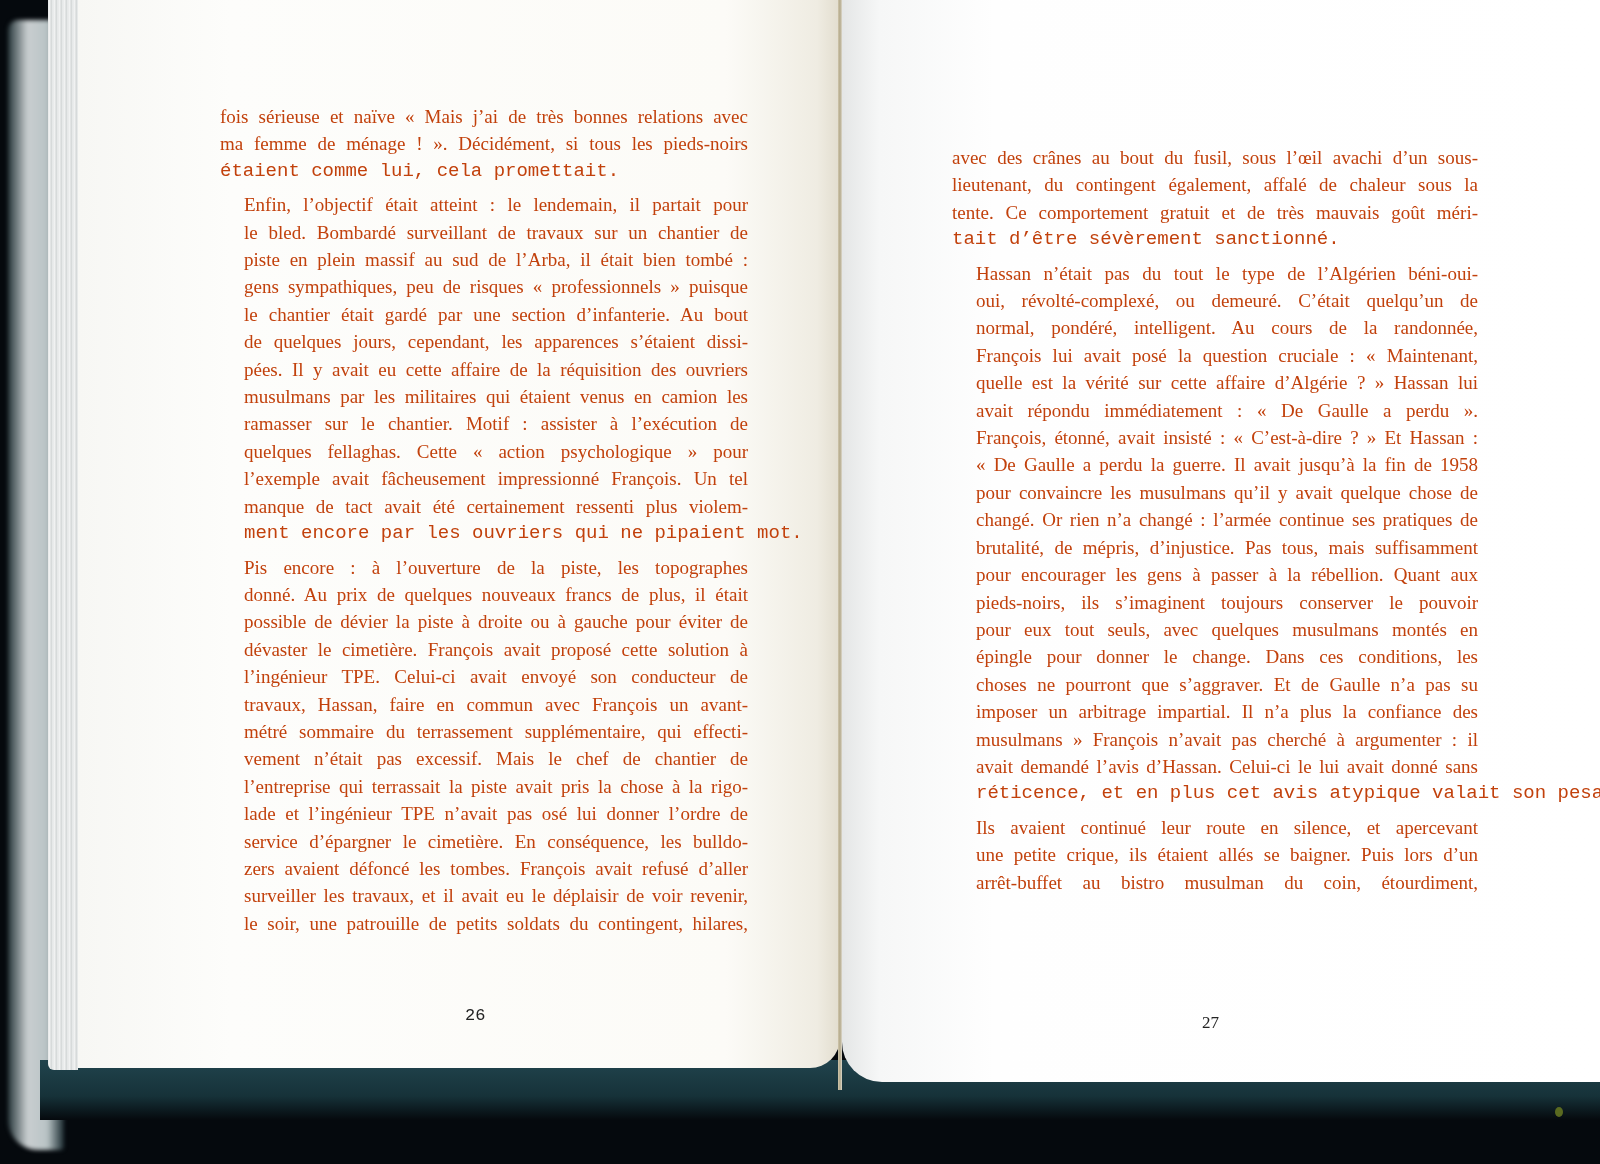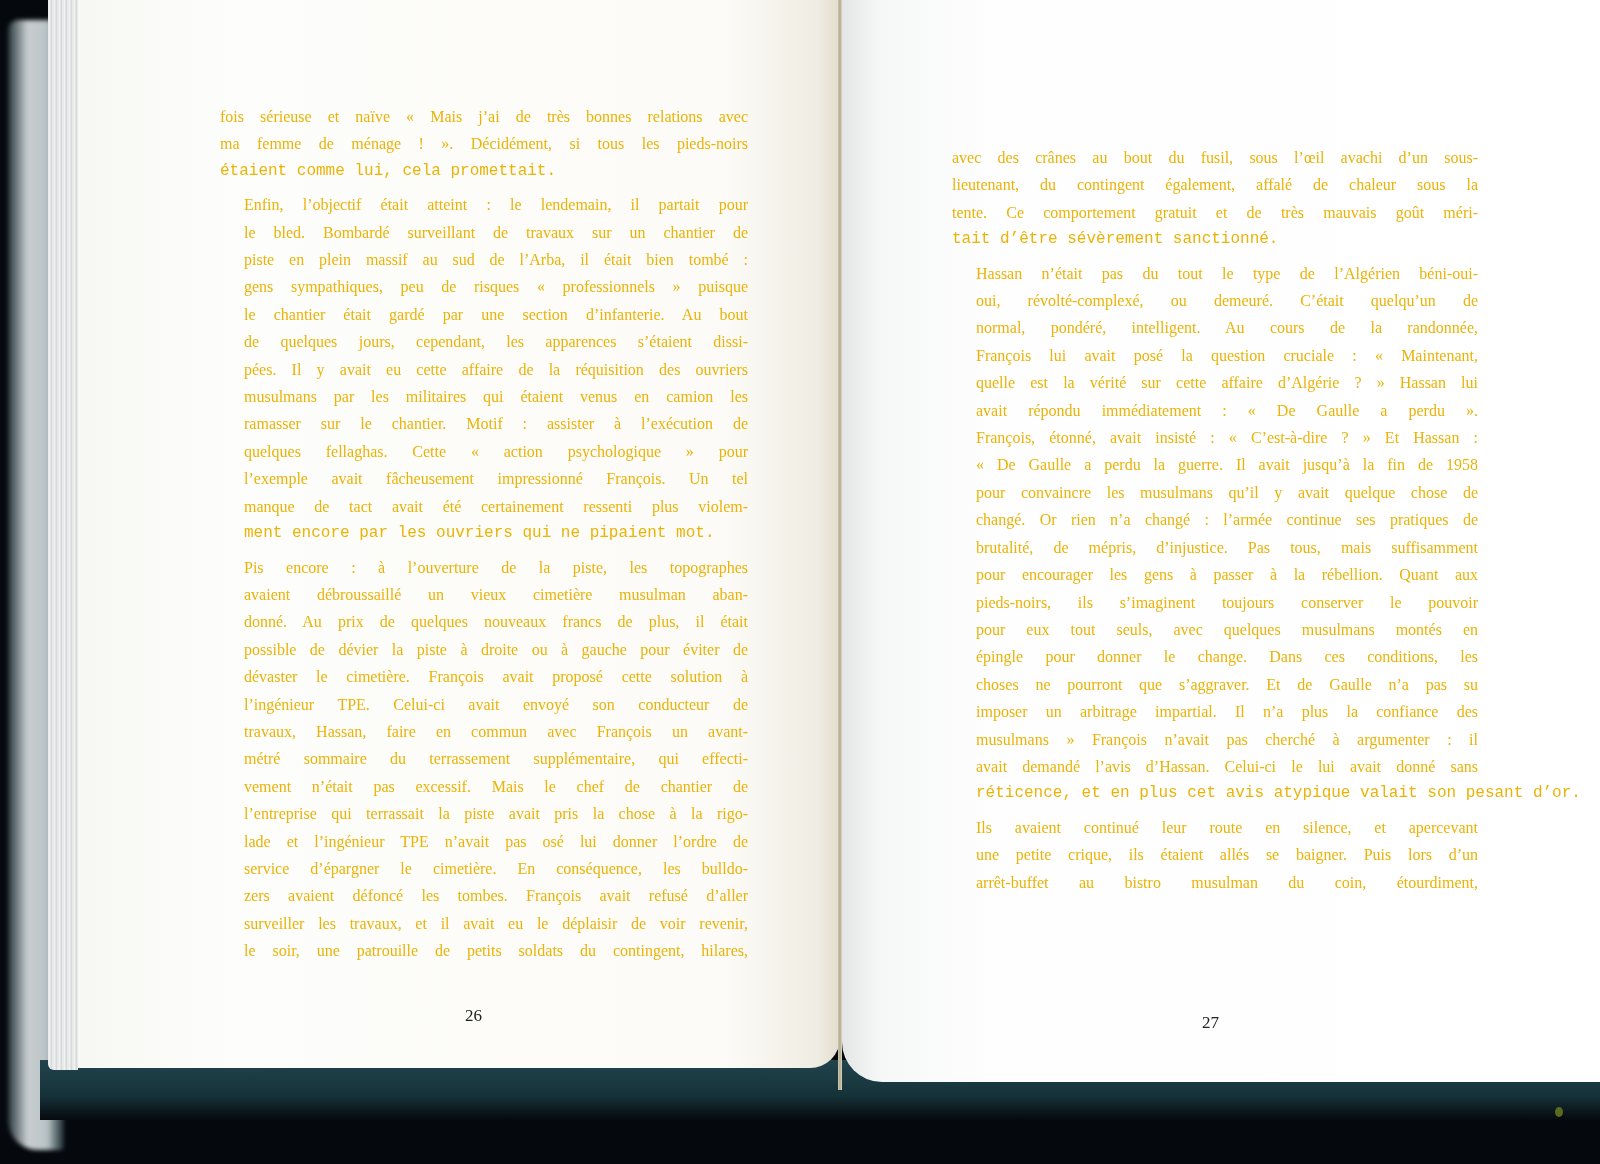--- a/index.html
+++ b/index.html
@@ -34,34 +34,34 @@
     .page-right {
       left: 842px; width: 758px; height: 1082px;
       background: linear-gradient(90deg, #e4e6e6 0%, #f6f7f7 5%, #fefefe 20%, #ffffff 100%);
       border-bottom-left-radius: 40px;
     }
     .gutter {
       position: absolute; left: 838px; top: 0; width: 4px; height: 1090px;
       background: linear-gradient(90deg, #cfc6ac, #b3a98a, #dcd8cc);
     }
     .text-block {
-      position: absolute; color: #eab308;
-      font-size: 16px; line-height: 27.4px;
+      position: absolute; color: #c2410c;
+      font-size: 19px; line-height: 27.4px;
       text-align: justify; hyphens: manual;
     }
     .left-text { left: 220px; top: 103px; width: 528px; }
     .right-text { left: 952px; top: 112px; width: 526px; margin-top: 32px; }
     .para { margin: 0 0 6px 0; text-indent: 24px; }
     .para.no-indent { text-indent: 0; }
     .line { display: block; text-align-last: justify; white-space: nowrap; }
     .line.last { text-align-last: left; font-family: Liberation Mono, monospace; }
     .page-number {
       position: absolute; font-size: 17px; color: #222;
     }
-    .pn-left { left: 465px; top: 1006px; }
+    .pn-left { left: 465px; top: 1006px; font-family: Liberation Mono, monospace; }
     .pn-right { left: 1202px; top: 1013px; }
     .speck { position: absolute; width: 8px; height: 10px; background: #5a6a20; border-radius: 50%; left: 1555px; top: 1107px; }
   </style>
 </head>
 <body>
 
 <div class="scanner-glow"></div>
 <div class="table-shadow"></div>
 <div class="page-stack"></div>
 
@@ -86,21 +86,20 @@
       <span class="line">pées. Il y avait eu cette affaire de la réquisition des ouvriers</span>
       <span class="line">musulmans par les militaires qui étaient venus en camion les</span>
       <span class="line">ramasser sur le chantier. Motif : assister à l’exécution de</span>
       <span class="line">quelques fellaghas. Cette « action psychologique » pour</span>
       <span class="line">l’exemple avait fâcheusement impressionné François. Un tel</span>
       <span class="line">manque de tact avait été certainement ressenti plus violem-</span>
       <span class="line last">ment encore par les ouvriers qui ne pipaient mot.</span>
     </p>
     <p class="para">
       <span class="line">Pis encore : à l’ouverture de la piste, les topographes</span>
-      <span class="line">avaient débroussaillé un vieux cimetière musulman aban-</span>
       <span class="line">donné. Au prix de quelques nouveaux francs de plus, il était</span>
       <span class="line">possible de dévier la piste à droite ou à gauche pour éviter de</span>
       <span class="line">dévaster le cimetière. François avait proposé cette solution à</span>
       <span class="line">l’ingénieur TPE. Celui-ci avait envoyé son conducteur de</span>
       <span class="line">travaux, Hassan, faire en commun avec François un avant-</span>
       <span class="line">métré sommaire du terrassement supplémentaire, qui effecti-</span>
       <span class="line">vement n’était pas excessif. Mais le chef de chantier de</span>
       <span class="line">l’entreprise qui terrassait la piste avait pris la chose à la rigo-</span>
       <span class="line">lade et l’ingénieur TPE n’avait pas osé lui donner l’ordre de</span>
       <span class="line">service d’épargner le cimetière. En conséquence, les bulldo-</span>

